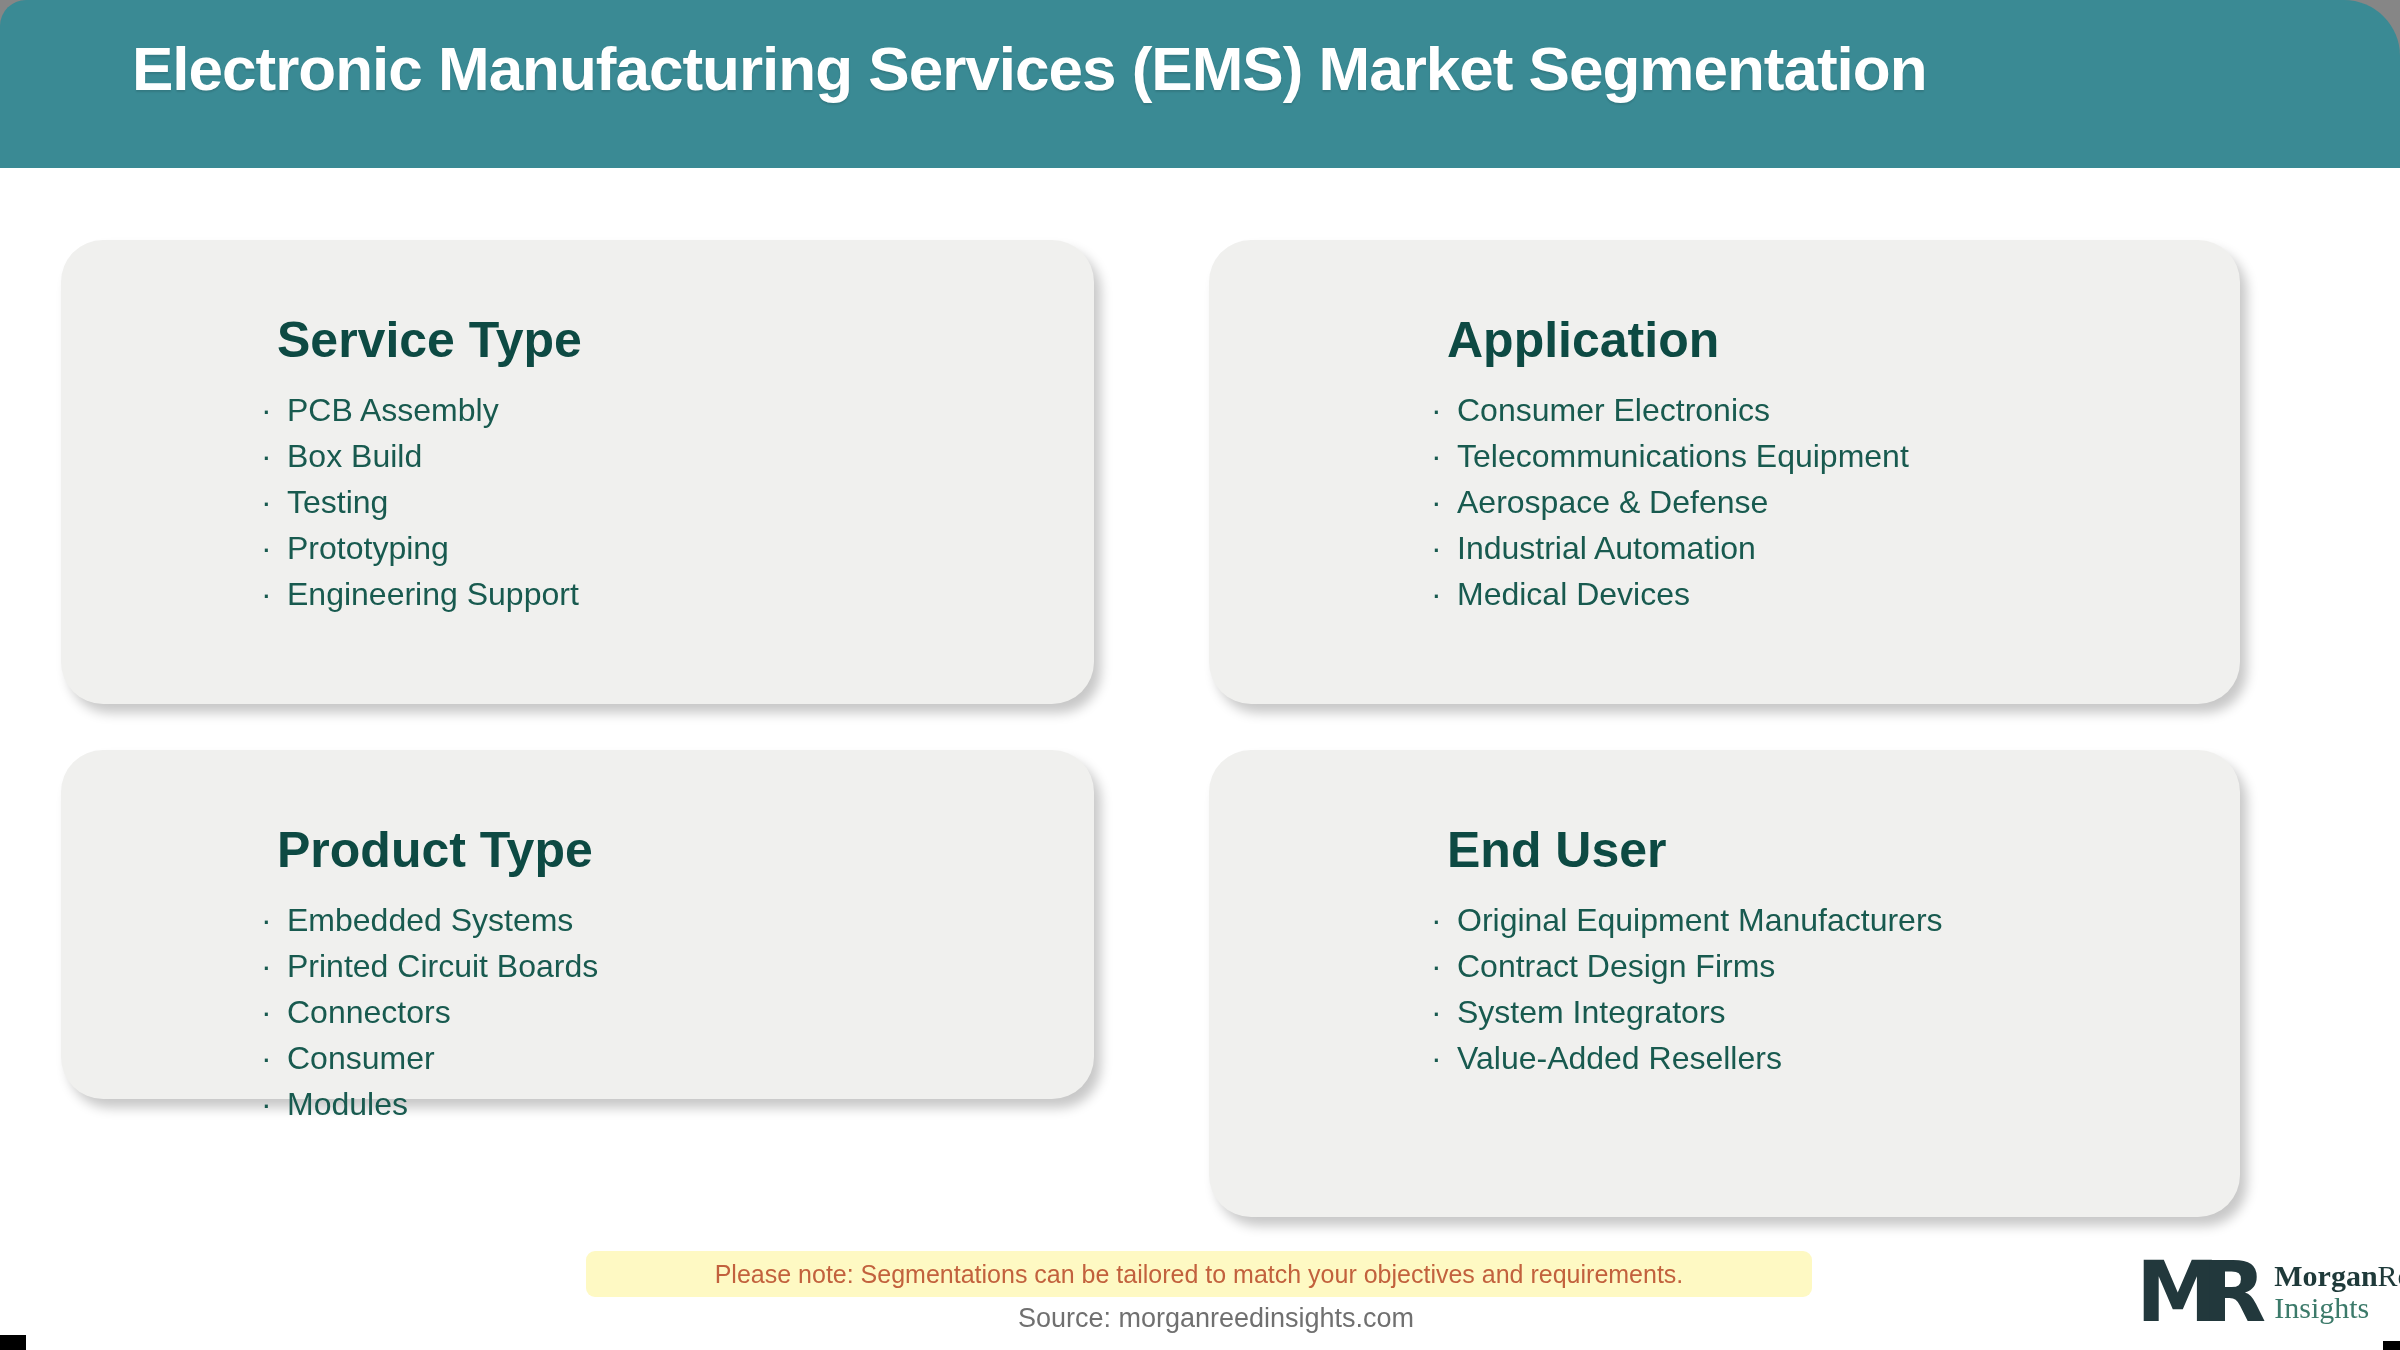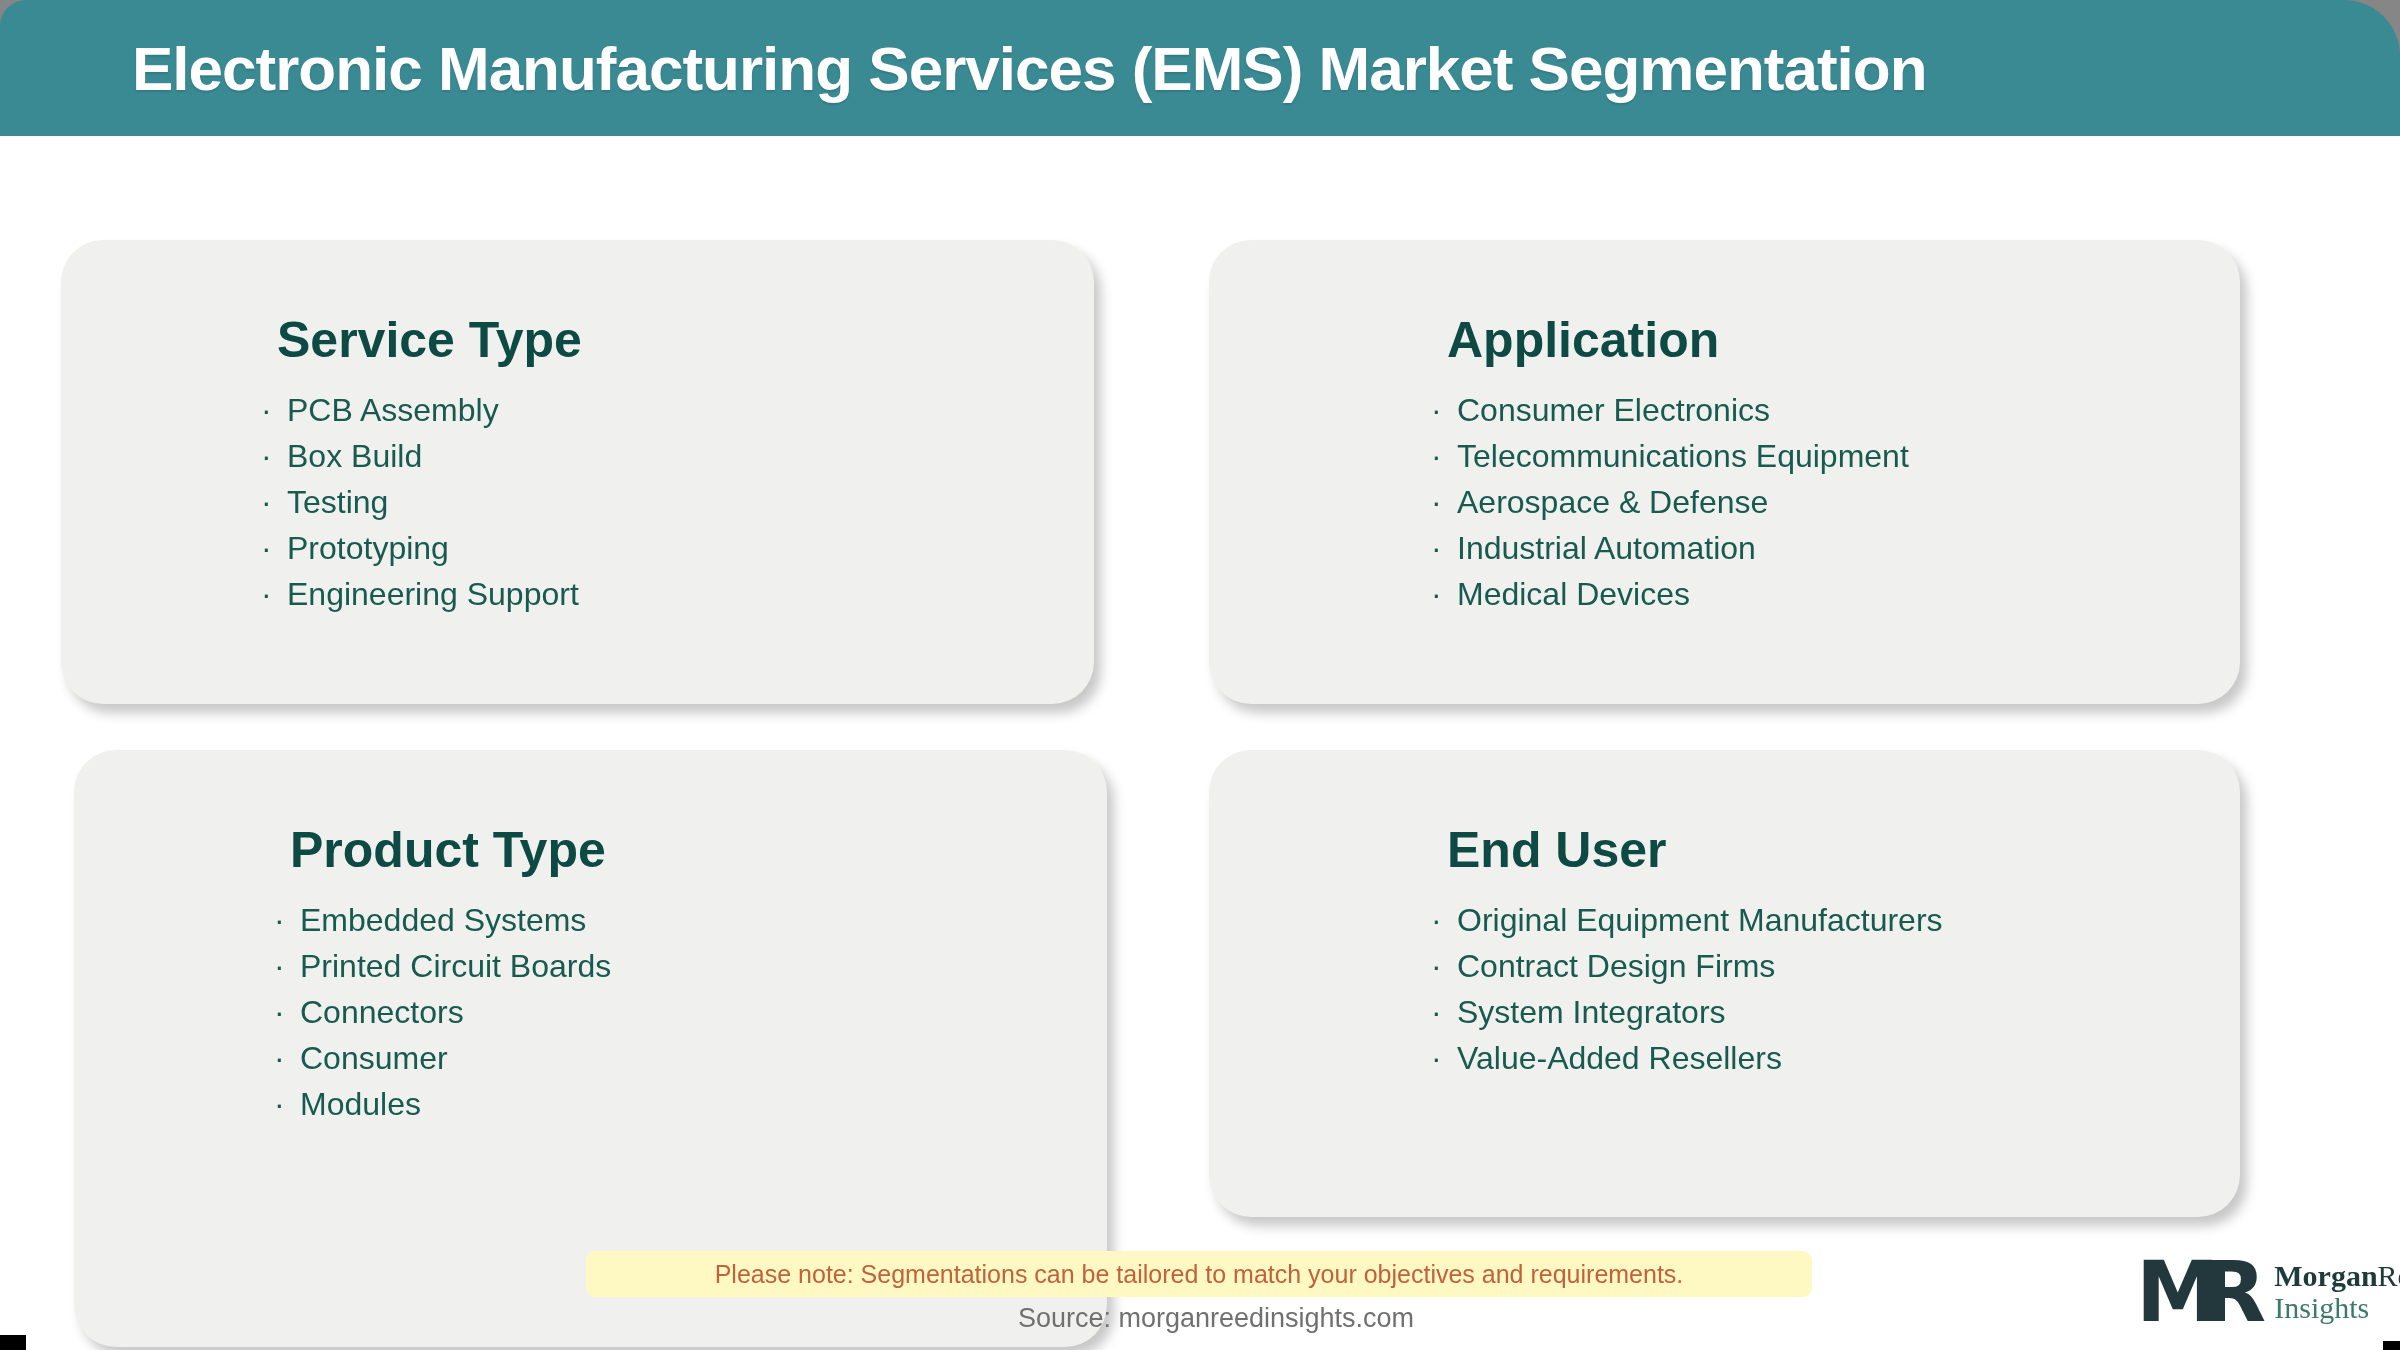--- a/index.html
+++ b/index.html
@@ -5,38 +5,38 @@
   html,body{margin:0;padding:0;background:#ffffff;}
   body{width:2400px;height:1350px;position:relative;overflow:hidden;
        font-family:"Liberation Sans", sans-serif;}
 
   
   .corner-sliver{position:absolute;top:0;background:#868686;z-index:0;}
   .corner-sliver.tl{left:0;width:26px;height:26px;}
   .corner-sliver.tr{right:0;width:58px;height:58px;}
 
   
-  .header{position:absolute;z-index:1;left:0;top:0;width:2400px;height:136px;
+  .header{position:absolute;z-index:1;left:0;top:0;width:2400px;height:168px;
           background:#3a8a94;border-top-left-radius:26px;border-top-right-radius:56px;}
   .header .title{position:absolute;left:132px;top:33px;font-size:62px;font-weight:700;
           color:#ffffff;letter-spacing:-1px;white-space:nowrap;
           text-shadow:0 2px 2px rgba(0,0,0,0.12);}
 
   
   .card{position:absolute;background:#f0f0ee;border-radius:42px;
         box-shadow:7px 9px 12px rgba(0,0,0,0.22);}
   .card .inner{position:absolute;left:0;top:0;right:40px;}
   .card h2{margin:16px;font-size:50px;font-weight:700;color:#0d4a43;letter-spacing:0;}
   .card ul{list-style:none;margin:18px 0 0 0;padding:0;}
   .card li{font-size:32px;color:#185a4f;line-height:46px;white-space:nowrap;}
   .card li .dot{display:inline-block;width:26px;text-align:left;color:#185a4f;}
 
   #card-service    {left:61px;  top:240px; width:1033px; height:464px;}
   #card-application{left:1209px;top:240px; width:1031px; height:464px;}
-  #card-product    {left:74px;  top:750px; width:1033px; height:597px;}
+  #card-product    {left:61px;  top:750px; width:1033px; height:349px;}
   #card-enduser    {left:1209px;top:750px; width:1031px; height:467px;}
   #card-service .inner,    #card-product .inner {left:200px;top:55px;}
   #card-application .inner,#card-enduser .inner {left:222px;top:55px;}
 
   
   .note-bar{position:absolute;left:586px;top:1251px;width:1226px;height:46px;
             background:#fef9c3;border-radius:9px;text-align:center;}
   .note-bar span{font-size:25px;line-height:46px;color:#c2613d;}
   .source-line{position:absolute;left:16px;top:1303px;width:2400px;text-align:center;}
   .source-line span{font-size:27px;color:#707070;}

